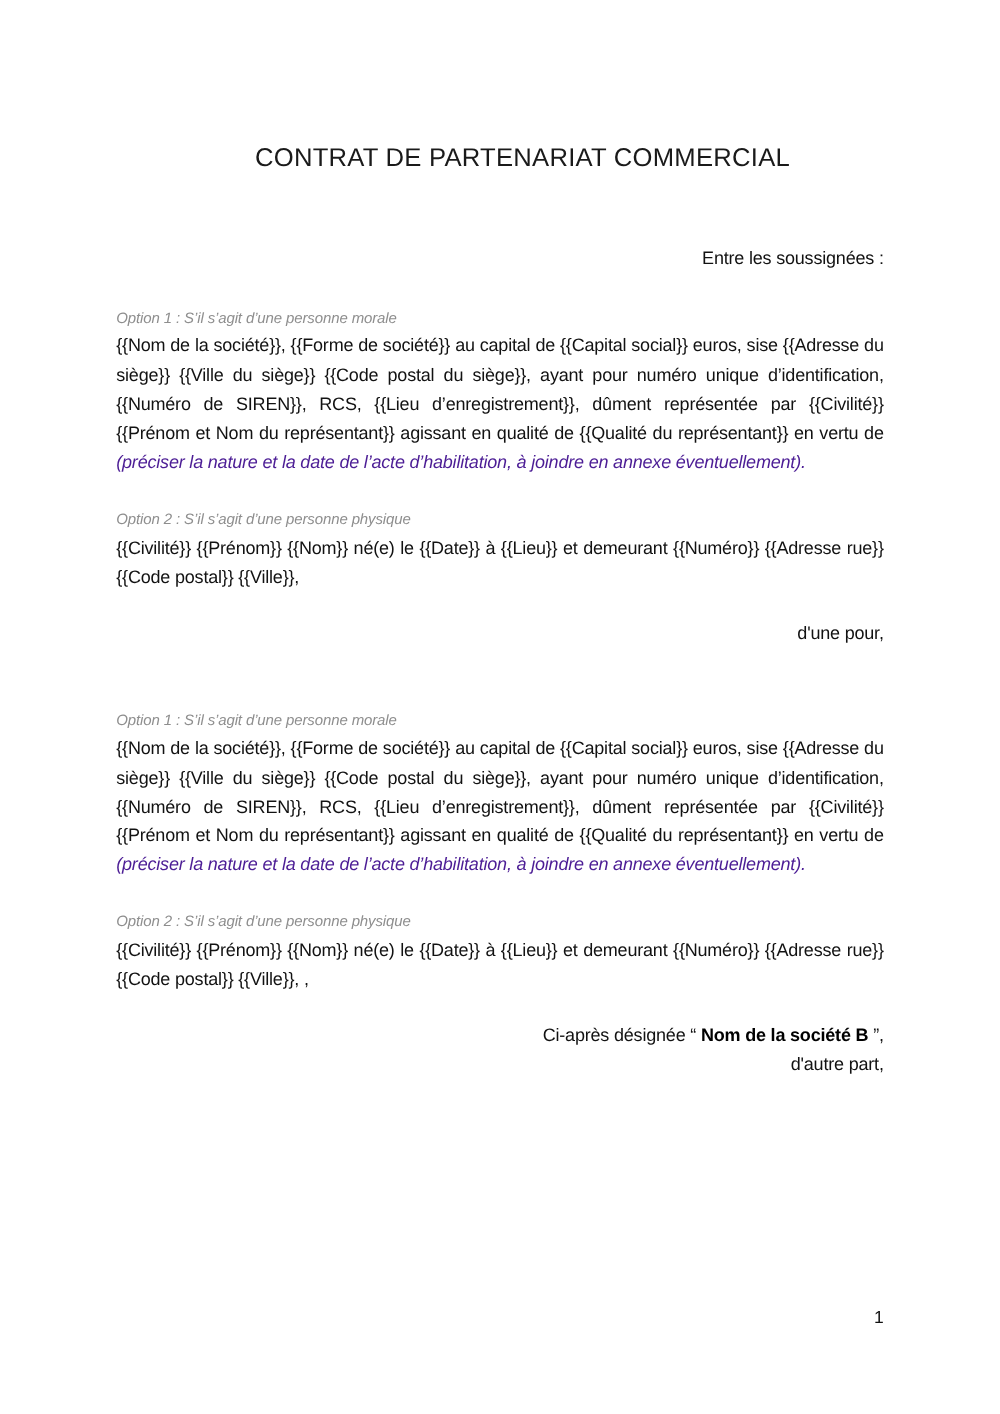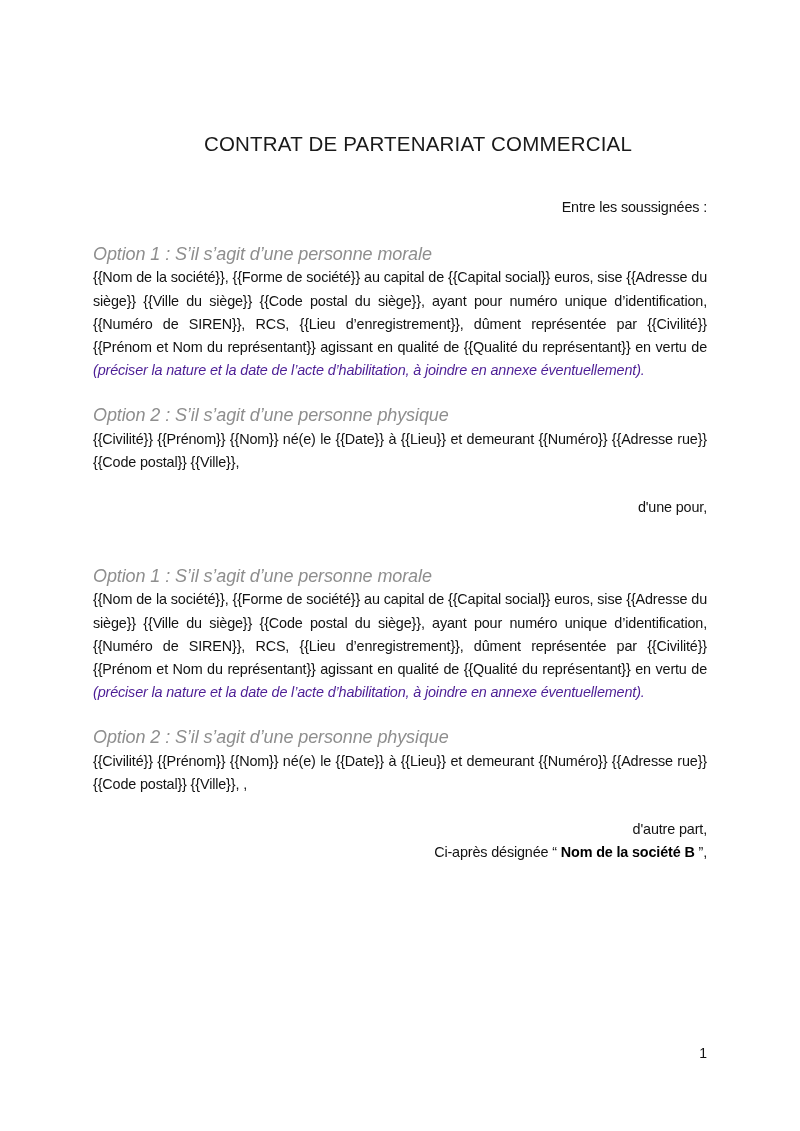--- a/index.html
+++ b/index.html
@@ -22,21 +22,21 @@
     width: 800px;
     height: 1131px;
     background: #ffffff;
     overflow: hidden;
   }
 
   
   .doc-title {
     position: absolute;
     left: 0;
-    top: 118px;
+    top: 101px;
     width: 800px;
     text-align: center;
     font-size: 20.5px;
     font-weight: 400;
     letter-spacing: 0.2px;
     color: #1a1a1a;
     line-height: 1.2;
     padding-left: 36px;
   }
 
@@ -54,21 +54,21 @@
     color: #121212;
     text-align: justify;
     text-justify: inter-word;
     margin: 0;
     letter-spacing: -0.15px;
   }
 
   .para.nojust { text-align: right; }
 
   .opt-head {
-    font-size: 18px;
+    font-size: 12px;
     line-height: 23.2px;
     font-style: italic;
     color: #8e8e8e;
     margin: 0;
     letter-spacing: -0.1px;
   }
 
   .hint {
     font-style: italic;
     color: #4c1d95;
@@ -139,22 +139,22 @@
       <p class="para"><span>{{Nom de la société}}, {{Forme de société}} au capital de {{Capital social}} euros, sise {{Adresse du siège}} {{Ville du siège}} {{Code postal du siège}}, ayant pour numéro unique d’identification, {{Numéro de SIREN}}, RCS, {{Lieu d’enregistrement}}, dûment représentée par {{Civilité}} {{Prénom et Nom du représentant}} agissant en qualité de {{Qualité du représentant}} en vertu de </span><span class="hint">(préciser la nature et la date de l’acte d’habilitation, à joindre en annexe éventuellement).</span></p>
 
       <div class="gap-sm"></div>
 
       <p class="opt-head">Option 2 : S’il s’agit d’une personne physique</p>
 
       <p class="para">{{Civilité}} {{Prénom}} {{Nom}} né(e) le {{Date}} à {{Lieu}} et demeurant {{Numéro}} {{Adresse rue}} {{Code postal}}  {{Ville}}, ,</p>
 
       <div class="gap-md"></div>
 
+      <p class="para nojust"><span>Ci-après désignée “ </span><span class="bold">Nom de la société B</span><span> ”,</span></p>
+
       <p class="para nojust">d'autre part,</p>
-
-      <p class="para nojust"><span>Ci-après désignée “ </span><span class="bold">Nom de la société B</span><span> ”,</span></p>
     </div>
 
   </div>
 
   <div class="page-number">1</div>
 
 </div>
 
 </body></html>

